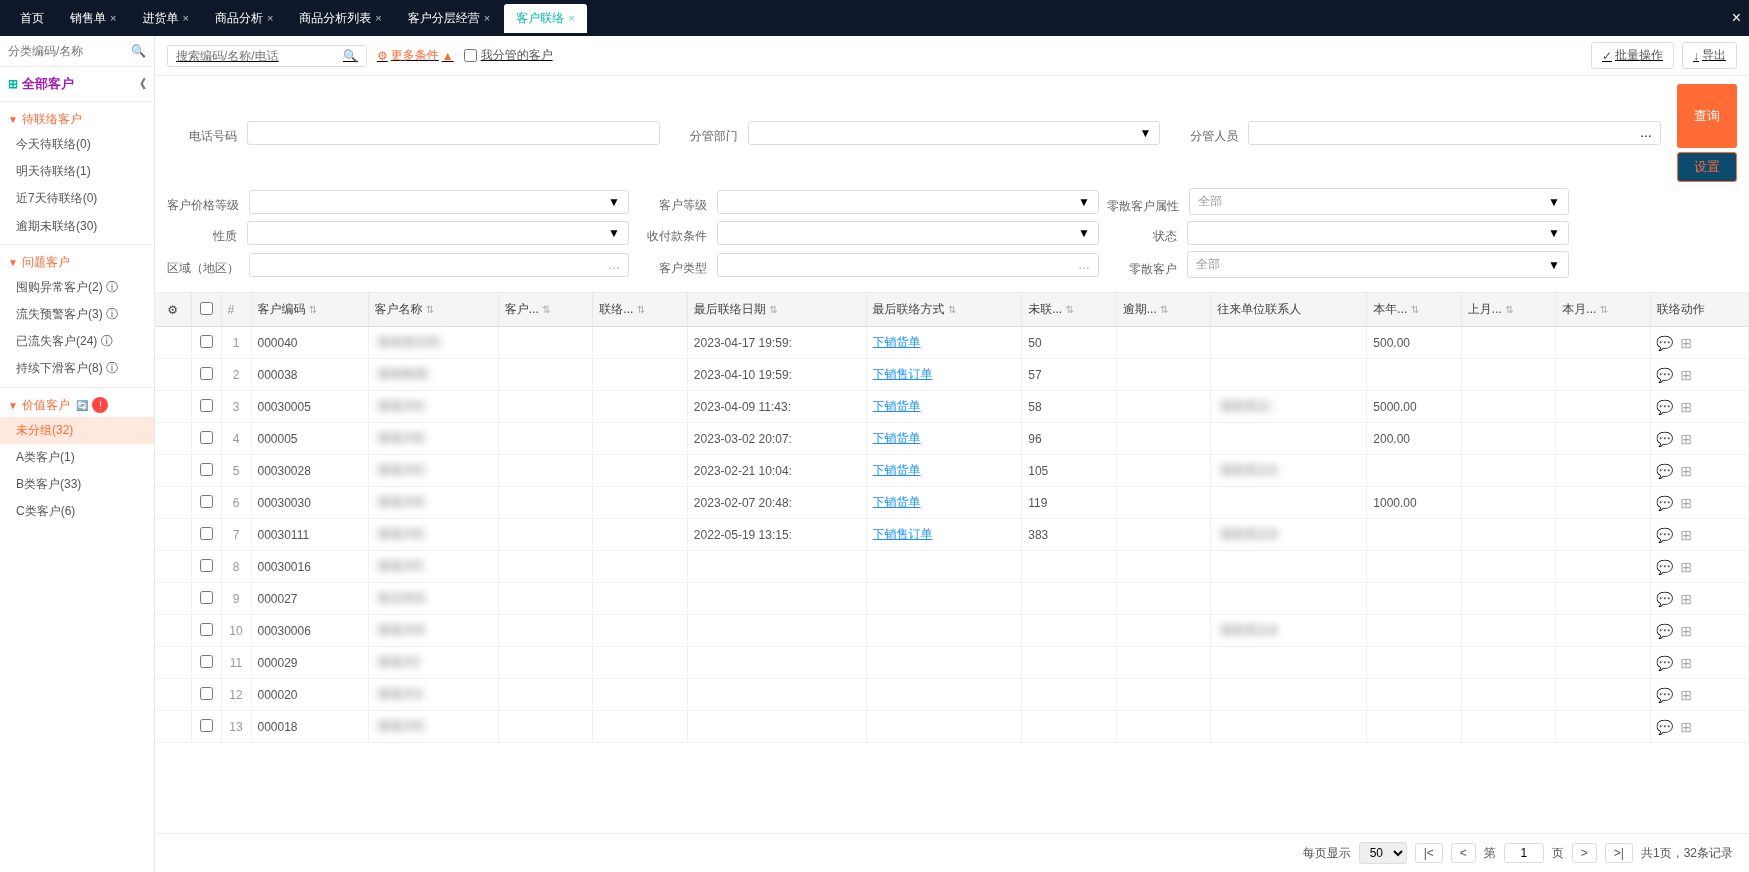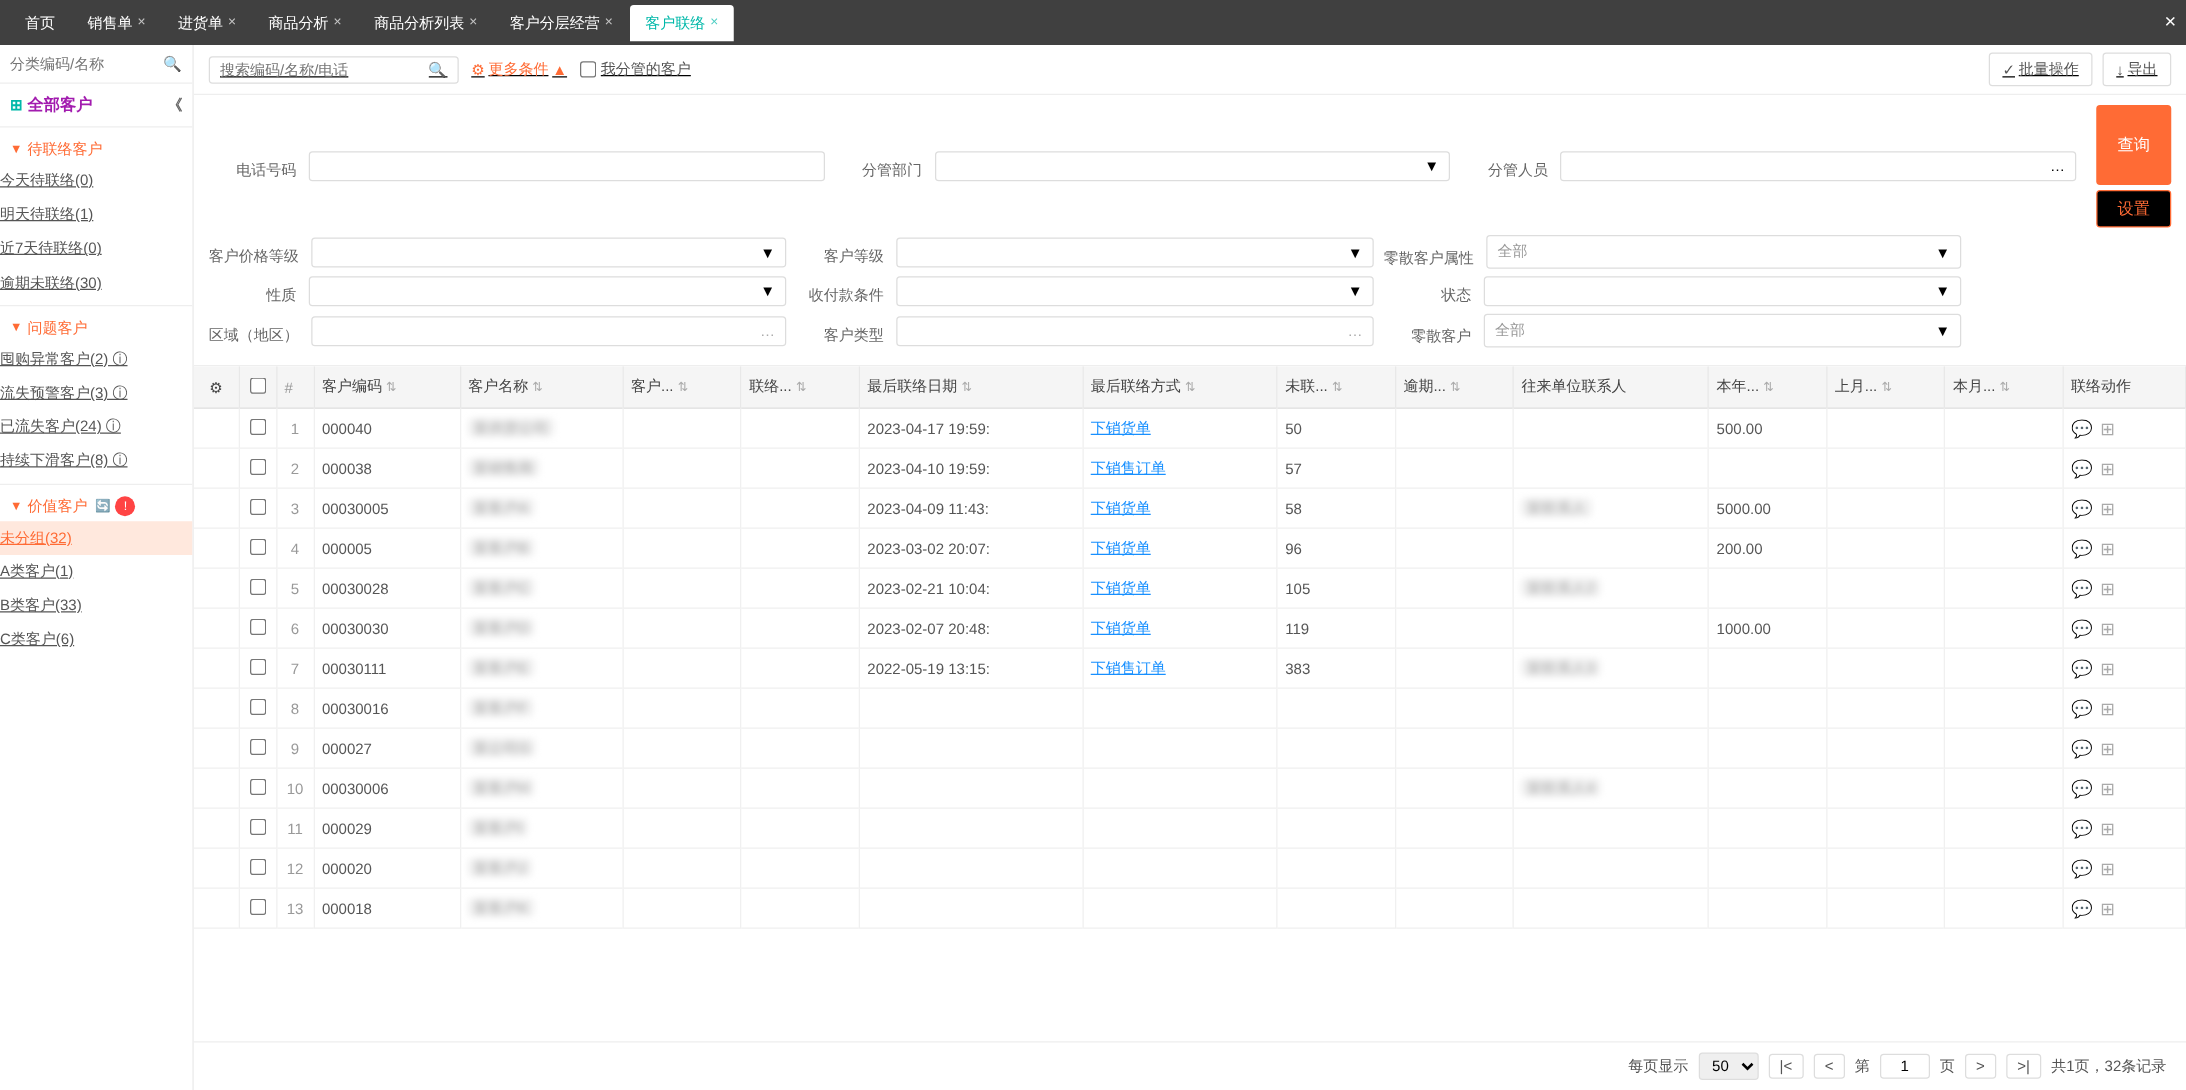--- a/index.html
+++ b/index.html
@@ -2,21 +2,21 @@
 <html><head>
   <meta charset="utf-8">
   <style>
     * { box-sizing: border-box; margin: 0; padding: 0; font-family: 'Microsoft YaHei', Arial, sans-serif; font-size: 12px; }
     body { background: #f5f5f5; overflow: hidden; }
 
     
     .top-nav {
       display: flex;
       align-items: center;
-      background: #404040;
+      background: #0f172a;
       height: 36px;
       padding: 0 8px;
       gap: 2px;
     }
     .top-nav .nav-item {
       padding: 6px 12px;
       color: #fff;
       cursor: pointer;
       border-radius: 3px 3px 0 0;
       display: flex;
@@ -73,25 +73,24 @@
       padding: 5px 8px 3px 8px;
       color: #ff6b35;
       font-size: 12px;
       display: flex;
       align-items: center;
       gap: 4px;
       cursor: pointer;
     }
     .sidebar-group-label .arrow { font-size: 10px; }
     .sidebar-item {
-      padding: 4px 8px 4px 0;
+      padding: 4px 8px 4px 16px;
       color: #555;
       cursor: pointer;
       line-height: 1.6;
-      text-decoration: underline;
     }
     .sidebar-item.active { background: #ffe8dd; color: #ff6b35; }
     .sidebar-divider { height: 1px; background: #eee; margin: 4px 0; }
 
     
     .content-area {
       flex: 1;
       display: flex;
       flex-direction: column;
       overflow: hidden;
@@ -172,21 +171,21 @@
     .btn-query {
       background: #ff6b35;
       color: #fff;
       border: none;
       padding: 23px 16px;
       border-radius: 3px;
       cursor: pointer;
       font-size: 13px;
     }
     .btn-reset {
-      background: #000000;
+      background: #0c4a6e;
       color: #ff6b35;
       border: 1px solid #ff6b35;
       padding: 5px 16px;
       border-radius: 3px;
       cursor: pointer;
       font-size: 13px;
     }
     .filter-actions { display: flex; flex-direction: column; gap: 4px; margin-left: 8px; }
 
     

